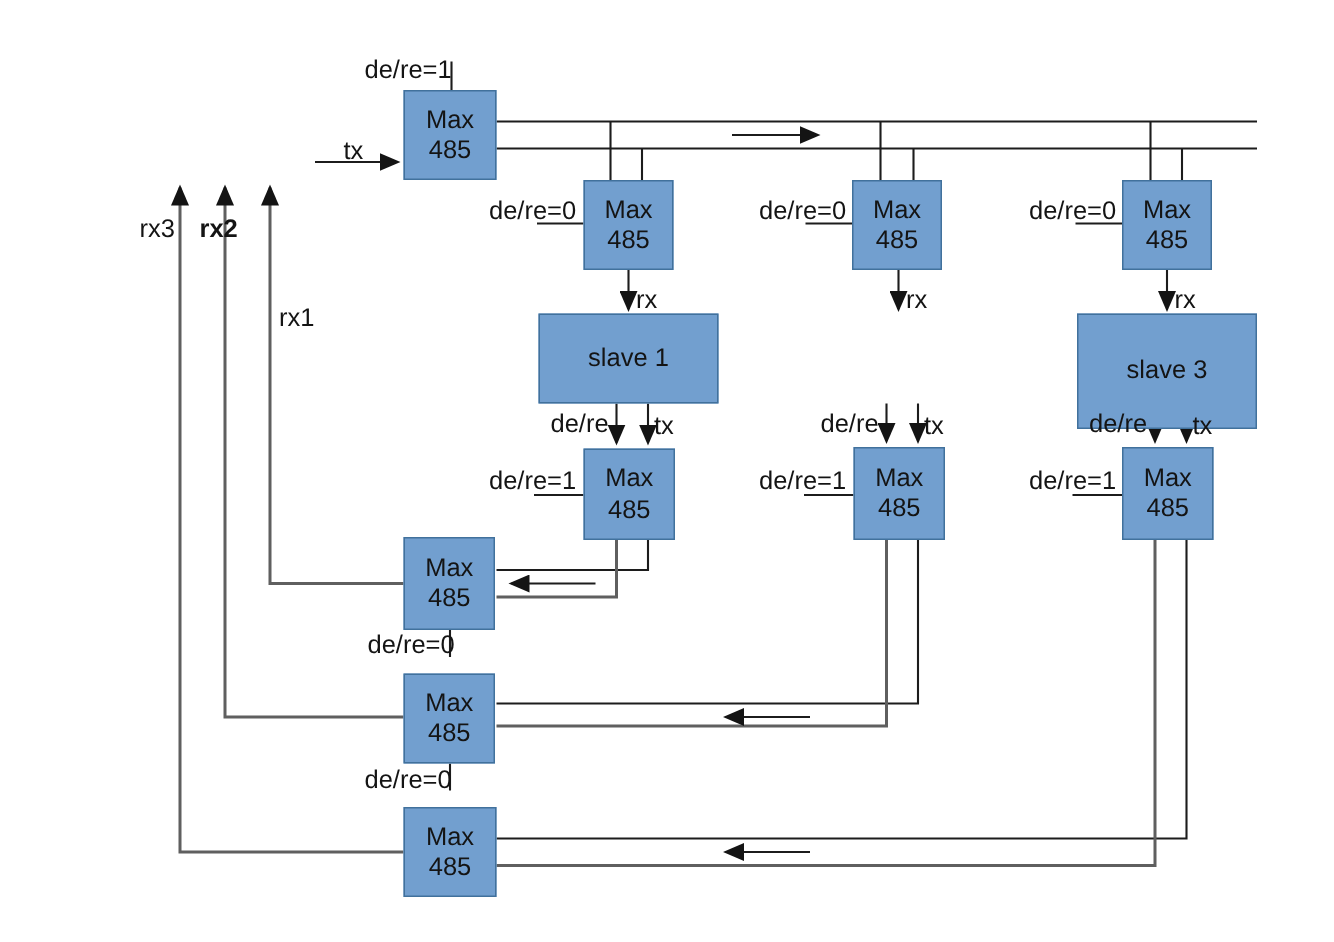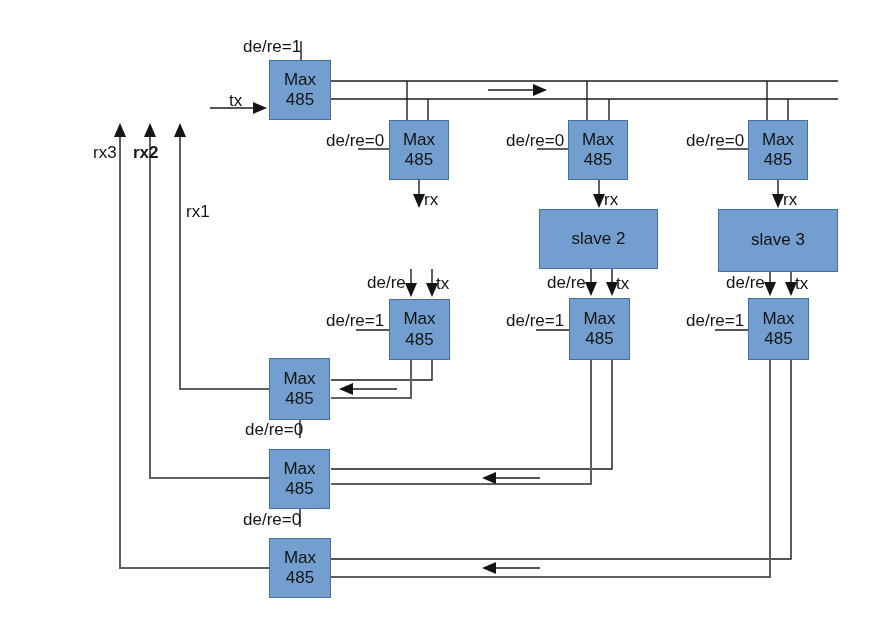--- a/index.html
+++ b/index.html
@@ -130,26 +130,26 @@
   <div class="box" style="left:568px;top:120px;width:60px;height:60px;">
     <span>Max</span>
     <span>485</span>
   </div>
 
   <div class="box" style="left:748px;top:120px;width:60px;height:60px;">
     <span>Max</span>
     <span>485</span>
   </div>
 
-
-  <div class="box" style="left:539px;top:209px;width:119px;height:60px;">
-    <span>slave 2</span>
-  </div>
-
-  <div class="box" style="left:718px;top:209px;width:120px;height:63px;">
+  <div class="box" style="left:359px;top:209px;width:120px;height:60px;">
+    <span>slave 1</span>
+  </div>
+
+
+  <div class="box" style="left:718px;top:209px;width:120px;height:77px;">
     <span>slave 3</span>
   </div>
 
   <div class="box" style="left:389px;top:299px;width:61px;height:61px;">
     <span>Max</span>
     <span>485</span>
   </div>
 
   <div class="box" style="left:569px;top:298px;width:61px;height:62px;">
     <span>Max</span>

